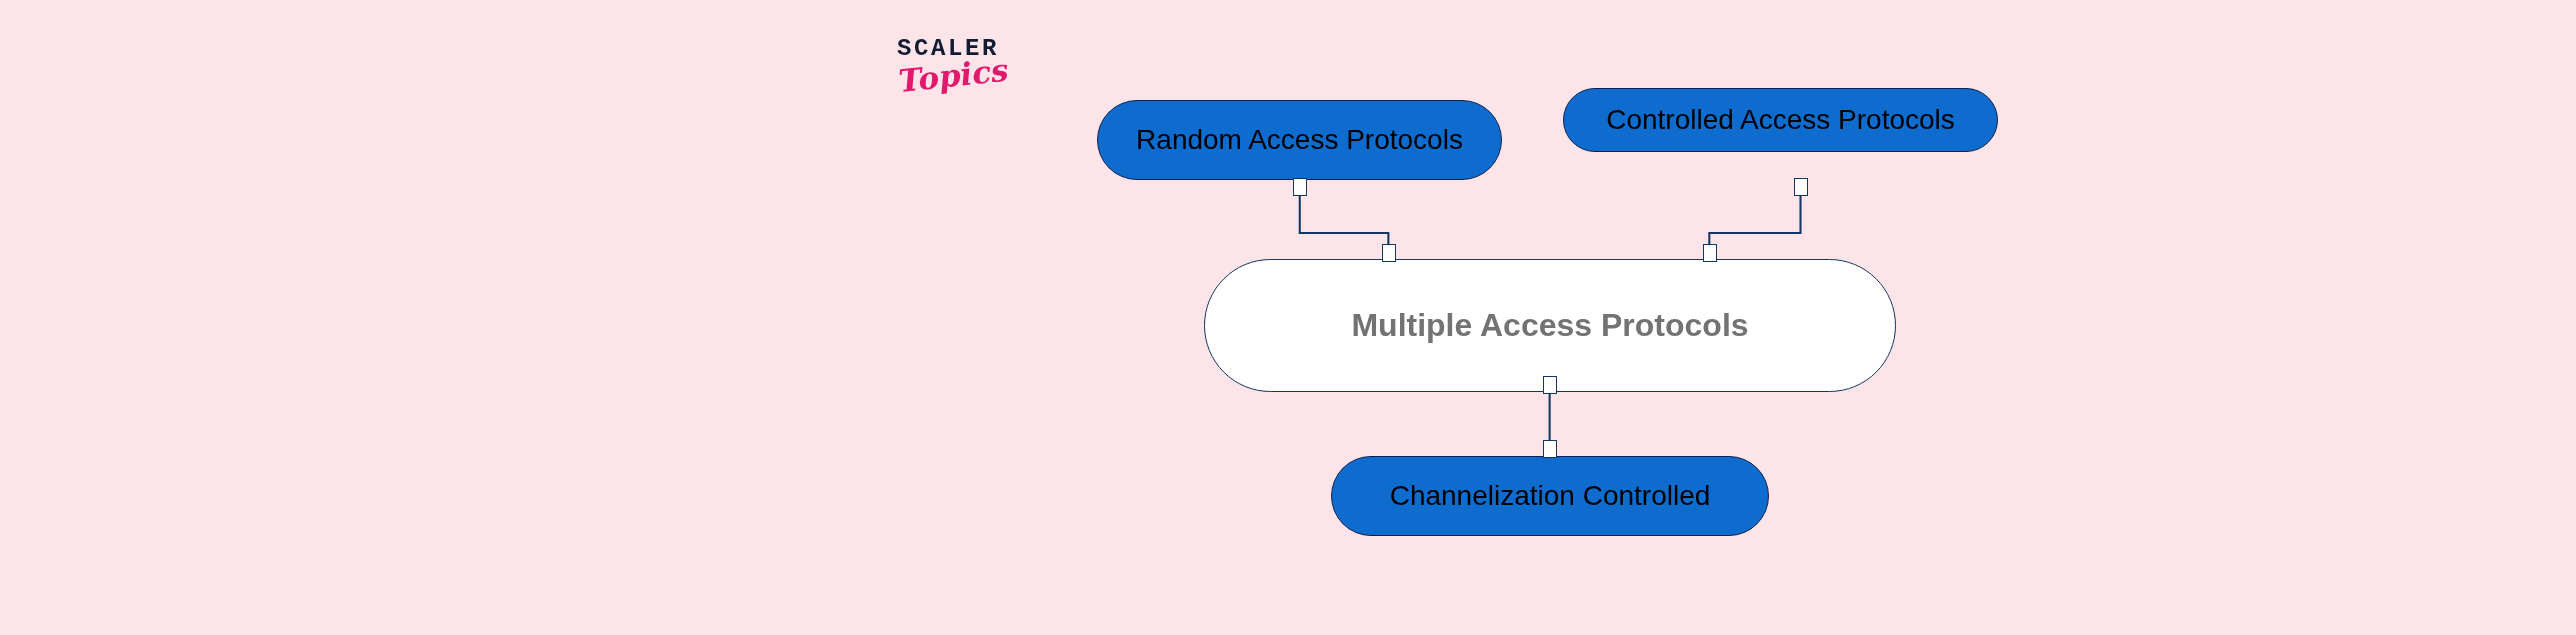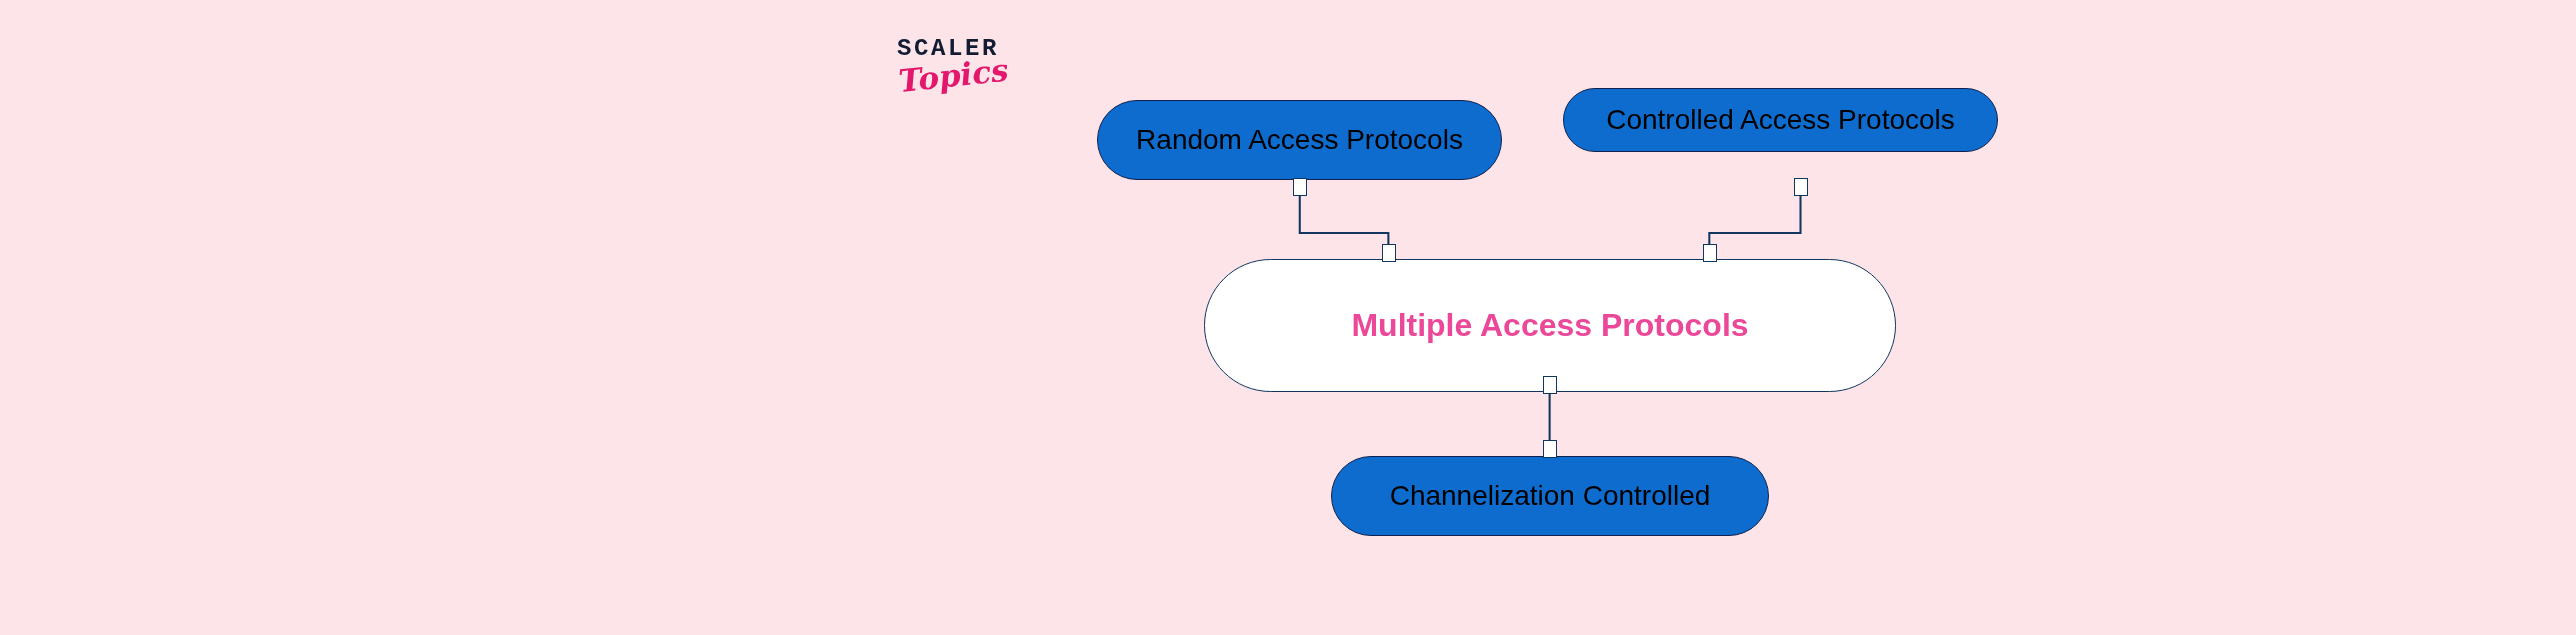--- a/index.html
+++ b/index.html
@@ -72,21 +72,21 @@
   .node-blue {
     background: #0d6cce;
     border: 1.5px solid #11214d;
     color: #000000;
     font-size: 28px;
     font-weight: 400;
   }
   .node-white {
     background: #ffffff;
     border: 1.5px solid #11365f;
-    color: #ec4899;
+    color: #737373;
     font-size: 32px;
     font-weight: 700;
   }
 
   
   .port {
     position: absolute;
     box-sizing: border-box;
     background: #ffffff;
     border: 1.5px solid #11365f;

